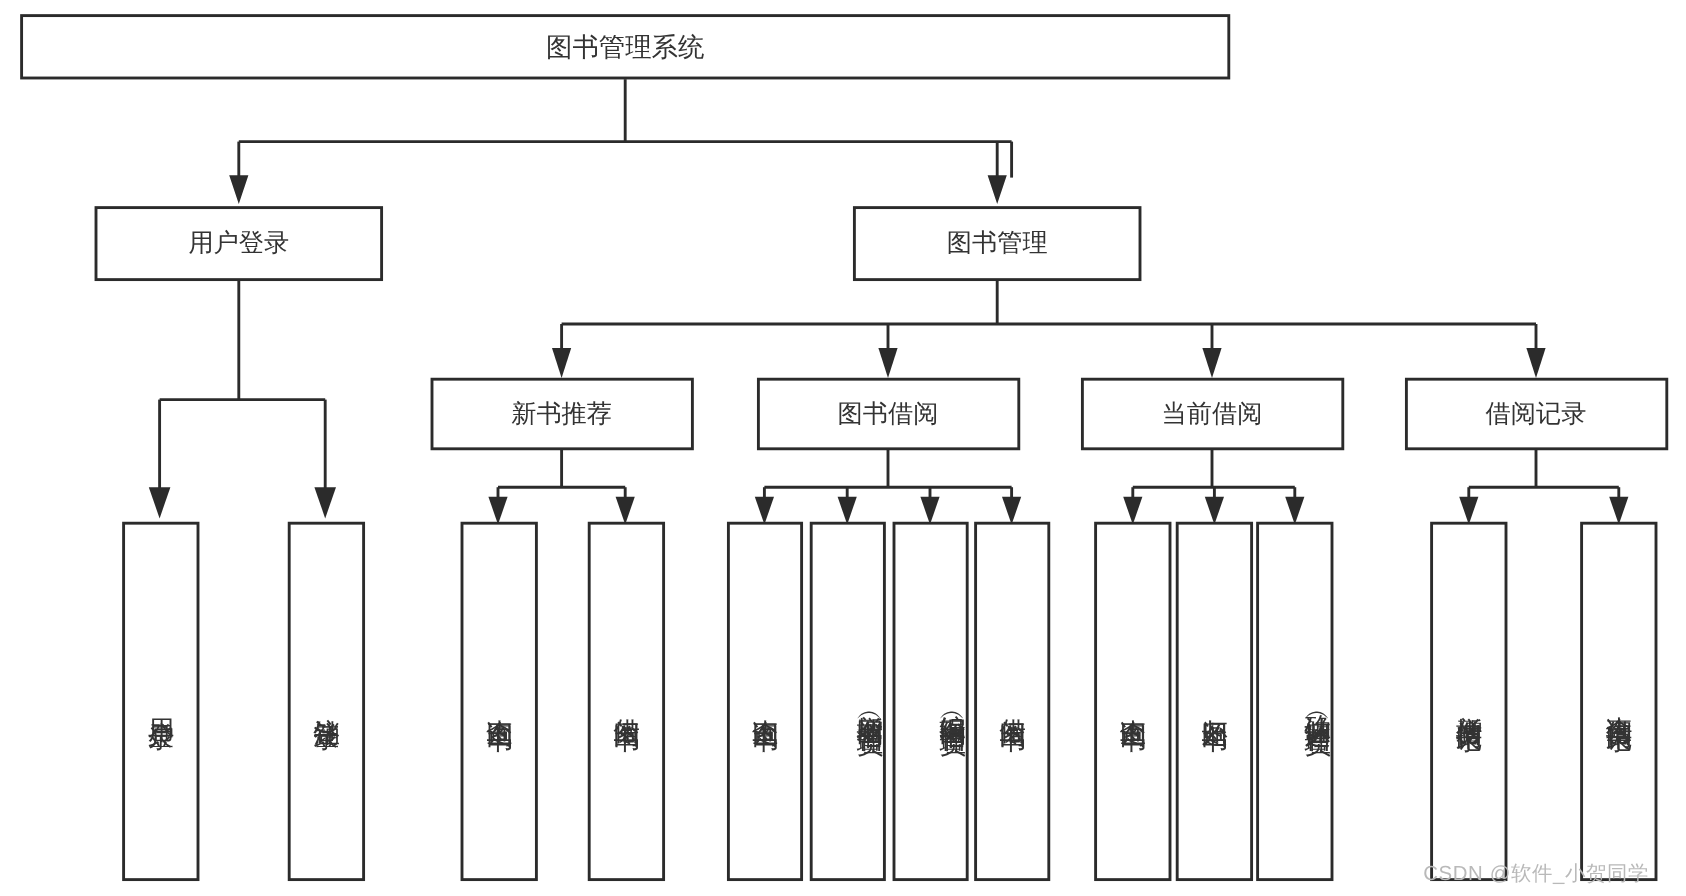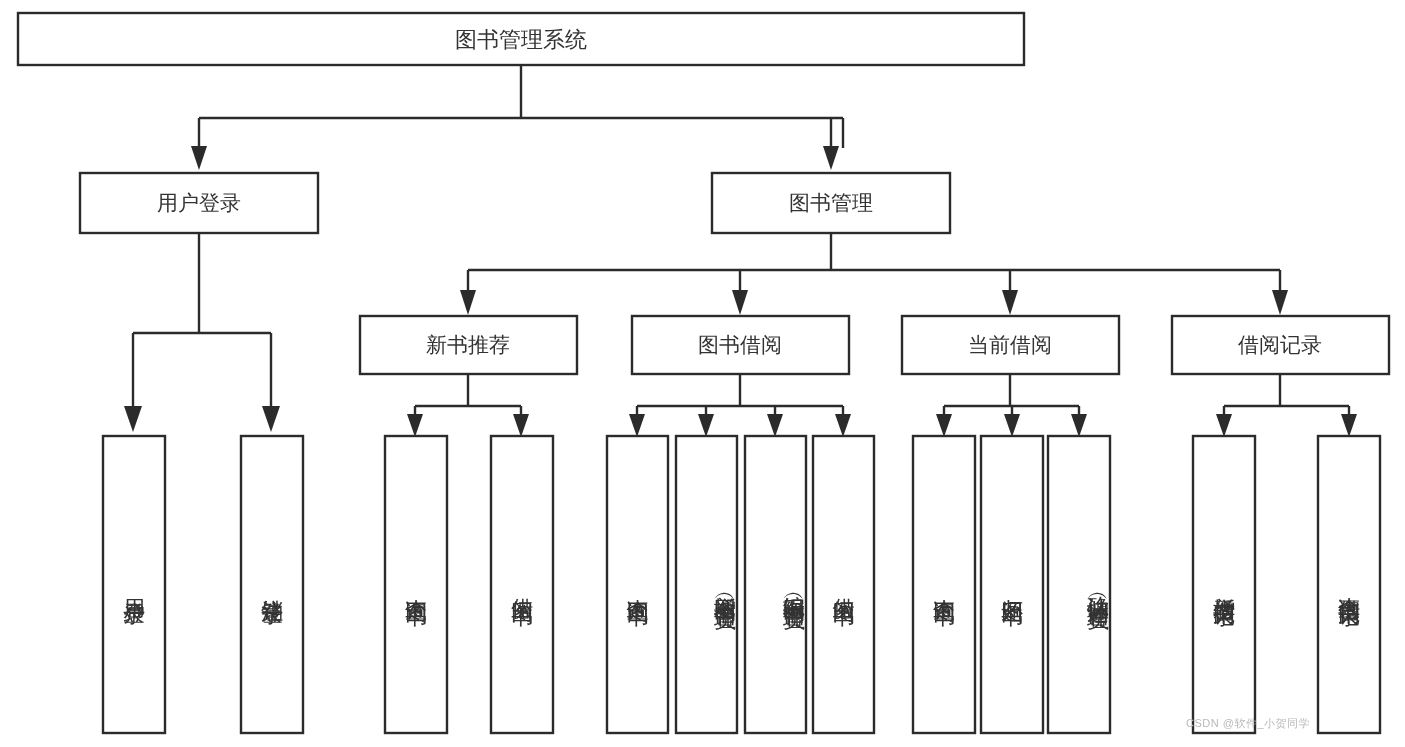--- a/index.html
+++ b/index.html
@@ -67,21 +67,21 @@
     letter-spacing: 2px;
     white-space: nowrap;
     text-align: center;
     pointer-events: none;
   }
   .watermark {
     position: absolute;
     left: 1186px;
     top: 716px;
     font-family: "Liberation Sans", "DejaVu Sans", sans-serif;
-    font-size: 11px;
+    font-size: 17px;
     color: #b9b9b9;
     white-space: nowrap;
     letter-spacing: 0.5px;
   }
 </style>
 </head>
 <body>
 
 <div id="diagram-root">
 

